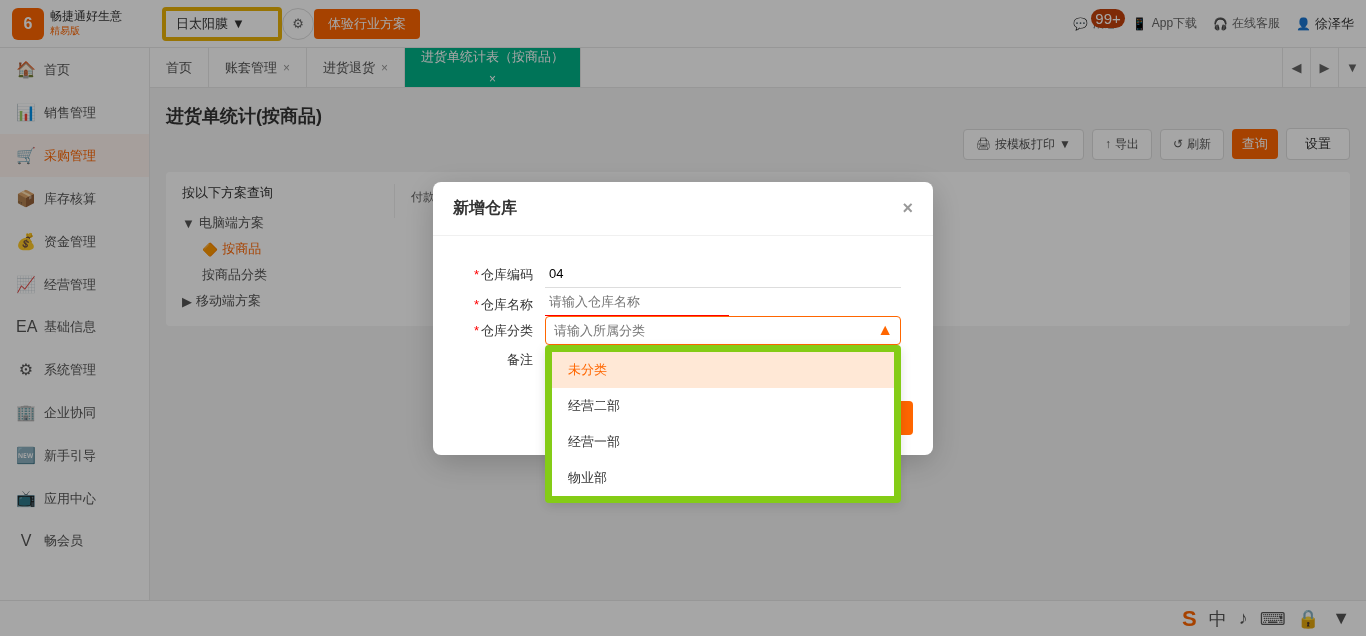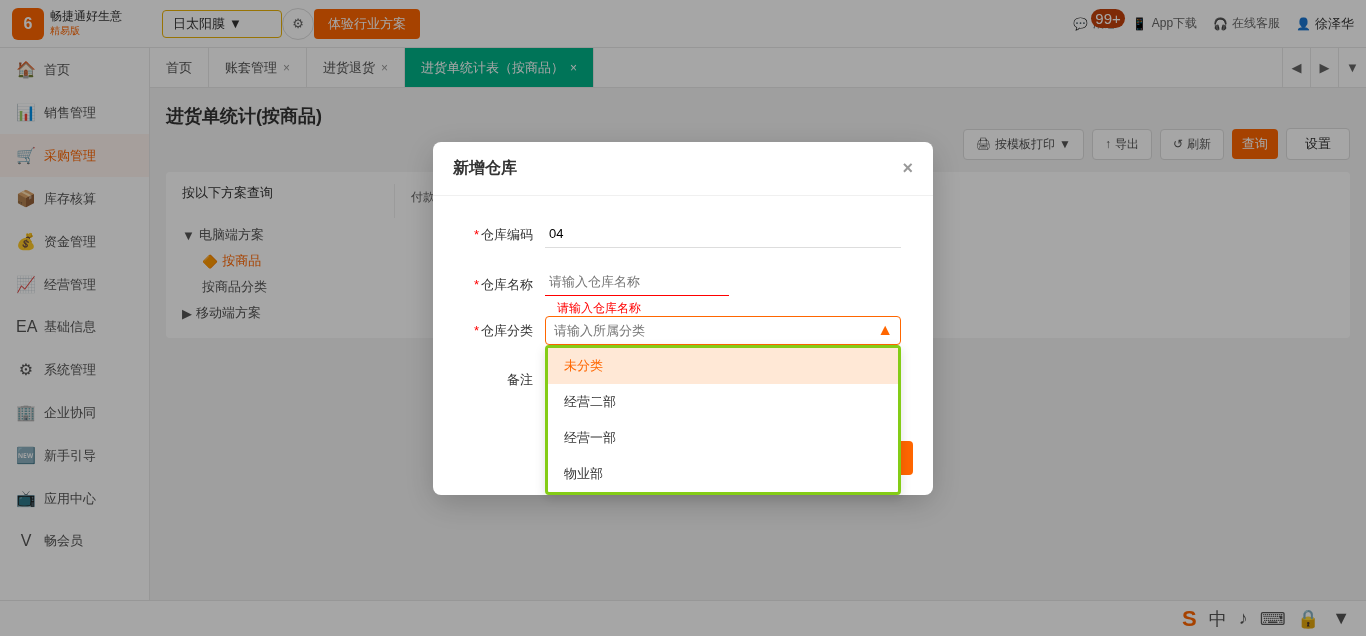--- a/index.html
+++ b/index.html
@@ -27,21 +27,21 @@
       width: 32px; height: 32px;
       background: #f60;
       border-radius: 6px;
       display: flex; align-items: center; justify-content: center;
       color: #fff; font-weight: bold; font-size: 16px;
     }
     .logo-text { font-size: 12px; color: #333; line-height: 1.3; }
     .logo-badge { font-size: 10px; color: #f60; }
     .store-selector {
       display: flex; align-items: center; gap: 4px;
-      border: 1px solid #eab308; border-radius: 4px;
+      border: 4px solid #eab308; border-radius: 4px;
       padding: 4px 10px; cursor: pointer; font-size: 13px; color: #333;
       min-width: 120px;
     }
     .header-actions {
       display: flex; align-items: center; gap: 16px;
       margin-left: auto;
     }
     .gear-btn {
       width: 32px; height: 32px;
       border: 1px solid #ddd; border-radius: 50%;
@@ -91,21 +91,21 @@
       display: flex; align-items: center;
       z-index: 49;
       overflow: hidden;
     }
     .tab-item {
       display: flex; align-items: center; gap: 6px;
       padding: 0 16px; height: 40px;
       cursor: pointer; color: #555; font-size: 13px;
       border-right: 1px solid #e8e8e8; white-space: nowrap;
     }
-    .tab-item.active { color: #fff; background: #00b388; }
+    .tab-item.active { color: #fff; background: #00b388; flex-direction: column; }
     .tab-close { color: #999; font-size: 12px; cursor: pointer; }
     .tab-spacer { flex: 1; }
     .tab-nav-btn {
       width: 28px; height: 40px;
       display: flex; align-items: center; justify-content: center;
       cursor: pointer; color: #666; border-left: 1px solid #e8e8e8;
     }
 
     
     .main-content {
@@ -132,21 +132,21 @@
     .set-btn {
       background: #fff; color: #333; border: 1px solid #ddd;
       padding: 6px 18px; border-radius: 4px; cursor: pointer; font-size: 13px;
     }
 
     
     .filter-panel {
       background: #fff; border-radius: 4px; padding: 12px 16px;
       margin-bottom: 12px; display: flex; gap: 12px; align-items: flex-start;
     }
-    .filter-title { font-size: 13px; color: #333; margin-bottom: 20px; white-space: nowrap; }
+    .filter-title { font-size: 13px; color: #333; margin-bottom: 8px; white-space: nowrap; }
     .filter-left { min-width: 200px; }
     .filter-tree { font-size: 13px; color: #555; }
     .tree-item { padding: 4px 0; cursor: pointer; display: flex; align-items: center; gap: 4px; }
     .tree-item.active { color: #f60; }
     .tree-sub { padding-left: 20px; }
     .filter-right { flex: 1; border-left: 1px solid #eee; padding-left: 16px; }
     .filter-row {
       display: flex; align-items: center; gap: 12px; margin-bottom: 8px;
     }
     .filter-label { color: #666; font-size: 12px; white-space: nowrap; }
@@ -177,21 +177,21 @@
       display: flex; align-items: center; justify-content: space-between;
       padding: 16px 20px;
       border-bottom: 1px solid #f0f0f0;
       font-size: 16px; font-weight: bold; color: #333;
     }
     .modal-close {
       cursor: pointer; color: #999; font-size: 18px;
     }
     .modal-body { padding: 24px 32px 16px; }
     .form-row {
-      display: flex; align-items: flex-start; margin-bottom: 20px; position: relative;
+      display: flex; align-items: flex-start; position: relative;
     }
     .form-label {
       width: 80px; text-align: right; padding-right: 12px;
       font-size: 13px; color: #333; padding-top: 6px; flex-shrink: 0;
     }
     .form-label.required::before {
       content: '*'; color: #f00; margin-right: 2px;
     }
     .form-control {
       flex: 1;
@@ -215,21 +215,21 @@
       background: #fff;
     }
     .category-arrow {
       position: absolute; right: 8px; top: 50%; transform: translateY(-50%);
       color: #f60; cursor: pointer; font-size: 16px;
     }
     .dropdown-list {
       position: absolute;
       top: 100%; left: 0; right: 0;
       background: #fff;
-      border: 3px solid #84cc16;
+      border: 7px solid #84cc16;
       border-radius: 4px;
       box-shadow: 0 4px 12px rgba(0,0,0,0.12);
       z-index: 300;
       overflow: hidden;
     }
     .dropdown-item {
       padding: 9px 16px; font-size: 13px; cursor: pointer; color: #333;
     }
     .dropdown-item.selected { background: #ffe8d6; color: #f60; }
     .modal-footer {

